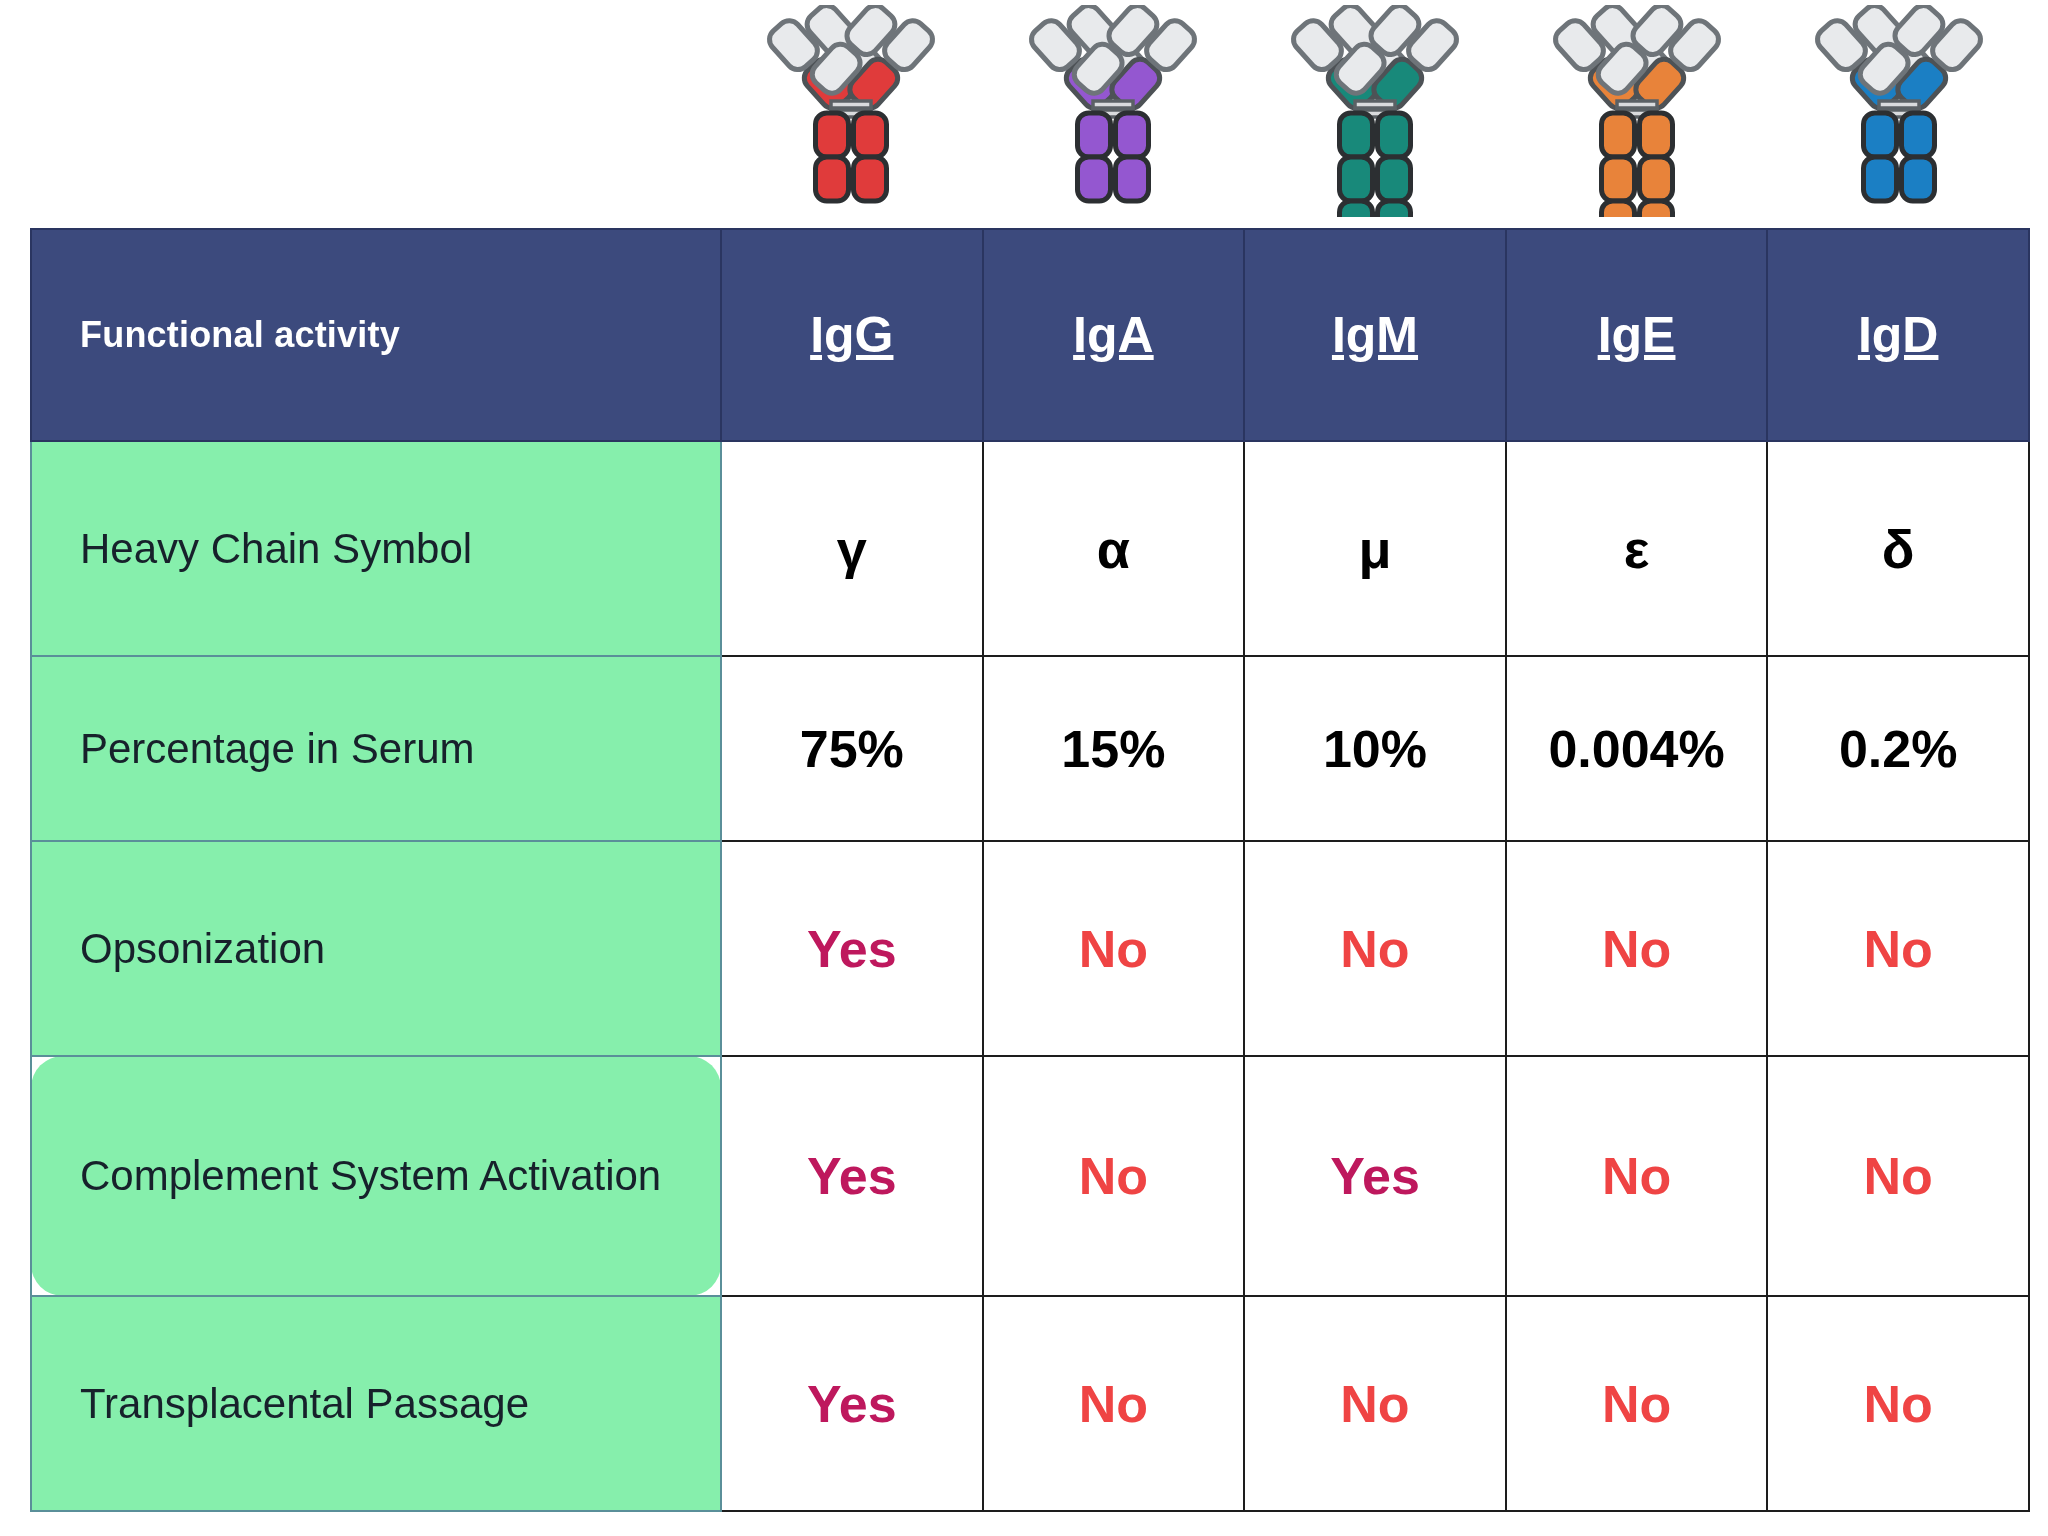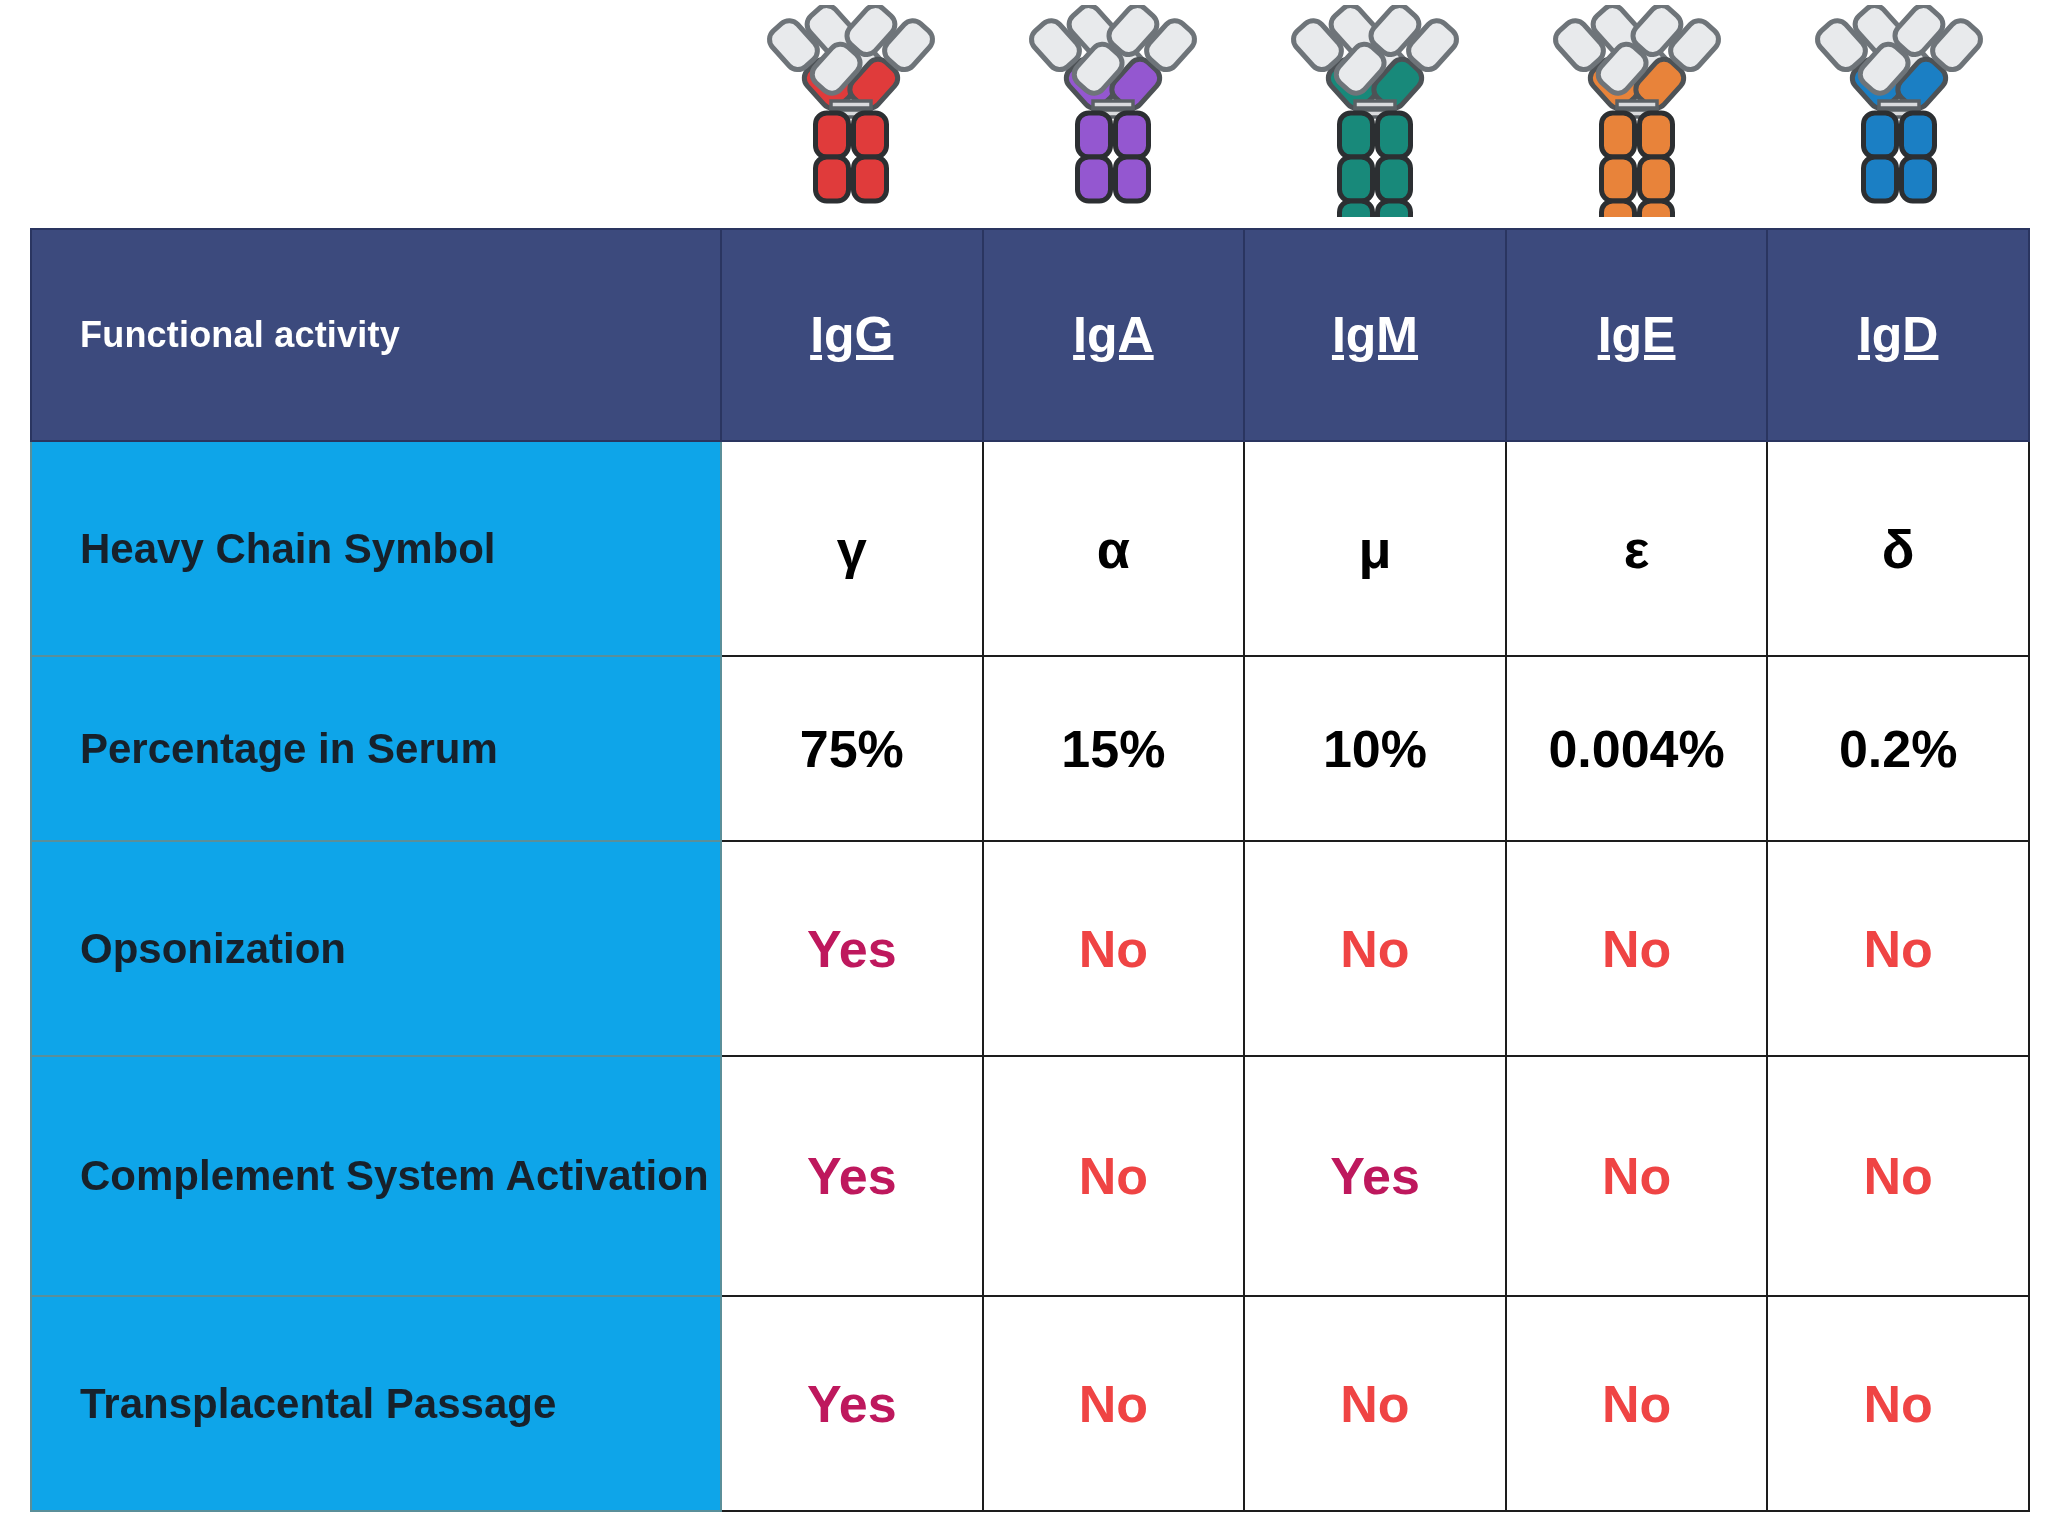--- a/index.html
+++ b/index.html
@@ -75,46 +75,46 @@
     font-size: 50px;
     text-decoration: underline;
   }
 
   
   tbody td {
     border: 2px solid #1d1d1d;
     vertical-align: middle;
   }
   td.row-label {
-    background: #0ea5e9;
+    background: #86efac;
     border-color: #5a8f99;
     border-left-color: #5a8f99;
     color: #17212b;
     text-align: left;
     padding-left: 48px;
     padding-right: 8px;
     font-size: 42px;
-    font-weight: bold;
+    font-weight: normal;
     line-height: 1.22;
   }
   td.val {
     background: #ffffff;
     text-align: center;
     font-size: 52px;
     font-weight: bold;
     color: #000000;
   }
   td.val.greek { font-size: 54px; }
   td.val.yes { color: #be185d; }
   td.val.no  { color: #ef4444; }
 
   tbody tr.r-heavy td  { height: 215px; }
   tbody tr.r-pct td    { height: 185px; }
   tbody tr.r-ops td    { height: 215px; }
-  tbody tr.r-comp td   { height: 240px; }
+  tbody tr.r-comp td   { height: 240px; border-radius: 32px; }
   tbody tr.r-trans td  { height: 215px; }
 </style>
 </head>
 <body>
 
 <div class="page">
 
   <div class="icon-strip">
       <div class="icon-cell">
         <svg class="ab-svg" width="232" height="212" viewBox="0 0 232 212">

